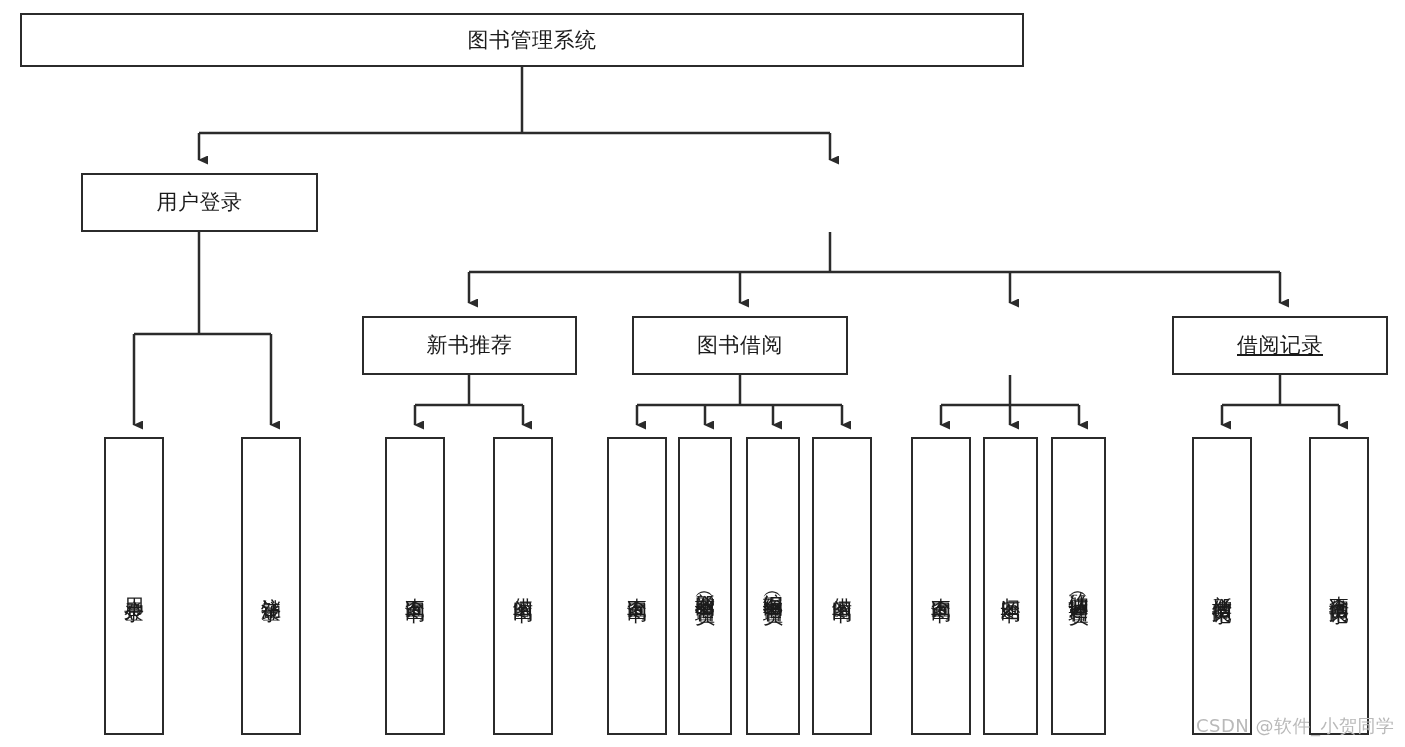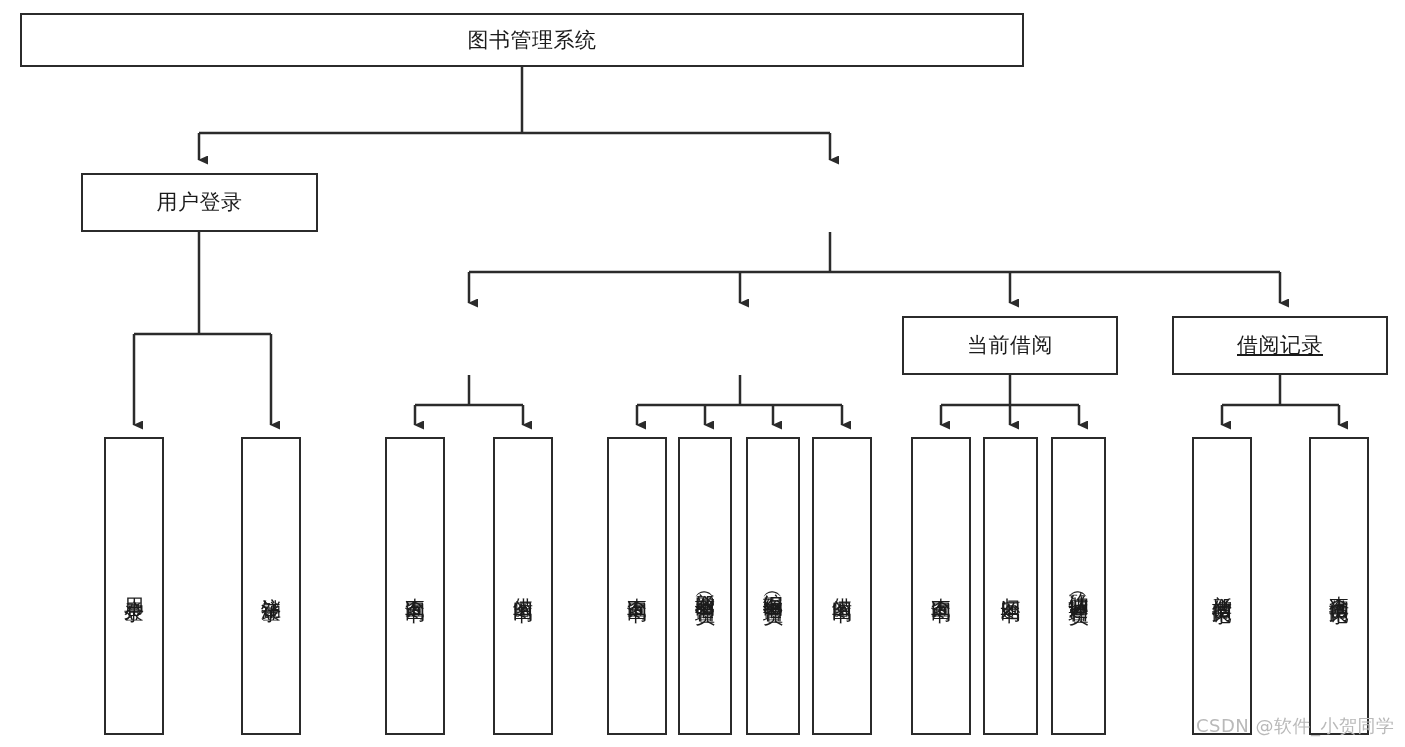--- a/index.html
+++ b/index.html
@@ -122,22 +122,25 @@
   </svg>
 
   <div class="node-box" style="left:20px; top:13px; width:1004px; height:54px;padding-left:20px;">
     <span class="node-label">图书管理系统</span>
   </div>
 
   <div class="node-box" style="left:81px; top:173px; width:237px; height:59px;">
     <span class="node-label">用户登录</span>
   </div>
 
-  <div class="node-box" style="left:902px; top:316px; width:216px; height:59px;">
-    <span class="node-label">当前借阅</span>
+  <div class="node-box" style="left:362px; top:316px; width:215px; height:59px;">
+    <span class="node-label">新书推荐</span>
+  </div>
+  <div class="node-box" style="left:632px; top:316px; width:216px; height:59px;">
+    <span class="node-label">图书借阅</span>
   </div>
   <div class="node-box" style="left:1172px; top:316px; width:216px; height:59px;text-decoration:underline;">
     <span class="node-label">借阅记录</span>
   </div>
 
   <div class="node-box vertical" style="left:104px; top:437px; width:60px; height:298px;">
     <span class="node-label">用户登录</span>
   </div>
   <div class="node-box vertical" style="left:241px; top:437px; width:60px; height:298px;">
     <span class="node-label">注销登录</span>

